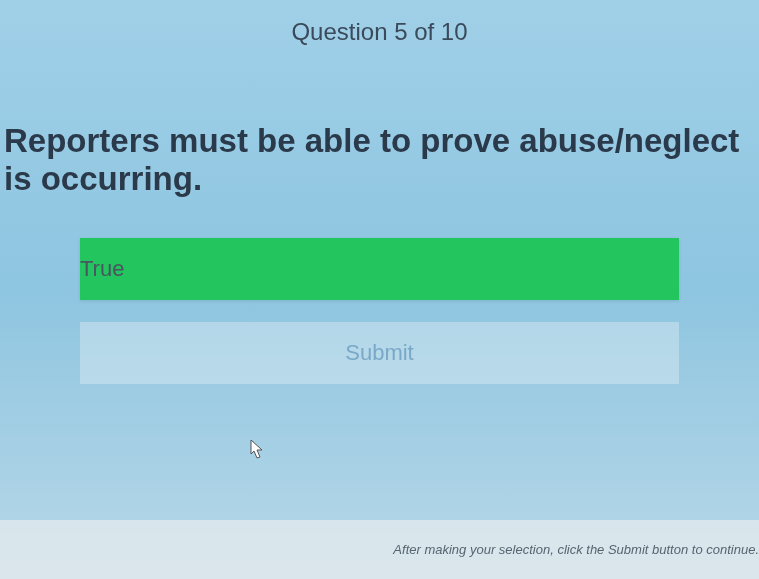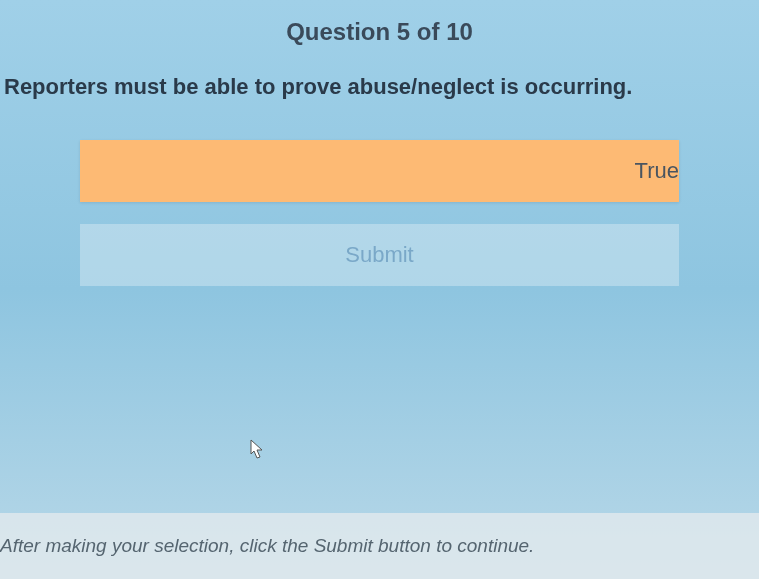--- a/index.html
+++ b/index.html
@@ -12,46 +12,47 @@
       height: 579px;
       background: linear-gradient(180deg, #a0d0e8 0%, #8ec5e0 50%, #b8d8e8 100%);
       font-family: 'Segoe UI', Tahoma, Geneva, Verdana, sans-serif;
       position: relative;
       overflow: hidden;
     }
     .question-counter {
       text-align: center;
       font-size: 24px;
       color: #3a4a5a;
-      font-weight: 700;
+      font-weight: 400;
       padding-top: 18px;
       padding-bottom: 28px;
     }
     .question-text {
-      font-size: 22px;
+      font-size: 33px;
       font-weight: 700;
       color: #2a3a4a;
       text-align: left;
       padding: 0 4px 40px 4px;
+      margin-top: 48px;
     }
     .options-container {
       display: flex;
       flex-direction: column;
       gap: 18px;
       padding: 0 80px;
     }
     .option-button {
-      background: #fdba74;
+      background: #22c55e;
       border: none;
       padding: 18px 0;
       font-size: 22px;
       color: #4a5560;
       font-family: inherit;
       cursor: pointer;
-      text-align: right;
+      text-align: left;
       box-shadow: 0 1px 3px rgba(0,0,0,0.1);
     }
     .submit-container {
       padding: 0 80px;
       margin-top: 22px;
     }
     .submit-button {
       width: 100%;
       background: rgba(240, 245, 248, 0.35);
       border: none;
@@ -70,22 +71,22 @@
       height: 26px;
       pointer-events: none;
     }
     .footer-instruction {
       position: absolute;
       bottom: 0;
       left: 0;
       right: 0;
       background: rgba(230, 235, 238, 0.75);
       padding: 22px 0;
-      text-align: left;
-      font-size: 19px;
+      text-align: right;
+      font-size: 13px;
       font-style: italic;
       color: #556570;
     }
   </style>
 </head>
 <body>
 
 <div class="question-counter">Question 5 of 10</div>
 
 <div class="question-text">Reporters must be able to prove abuse/neglect is occurring.</div>

